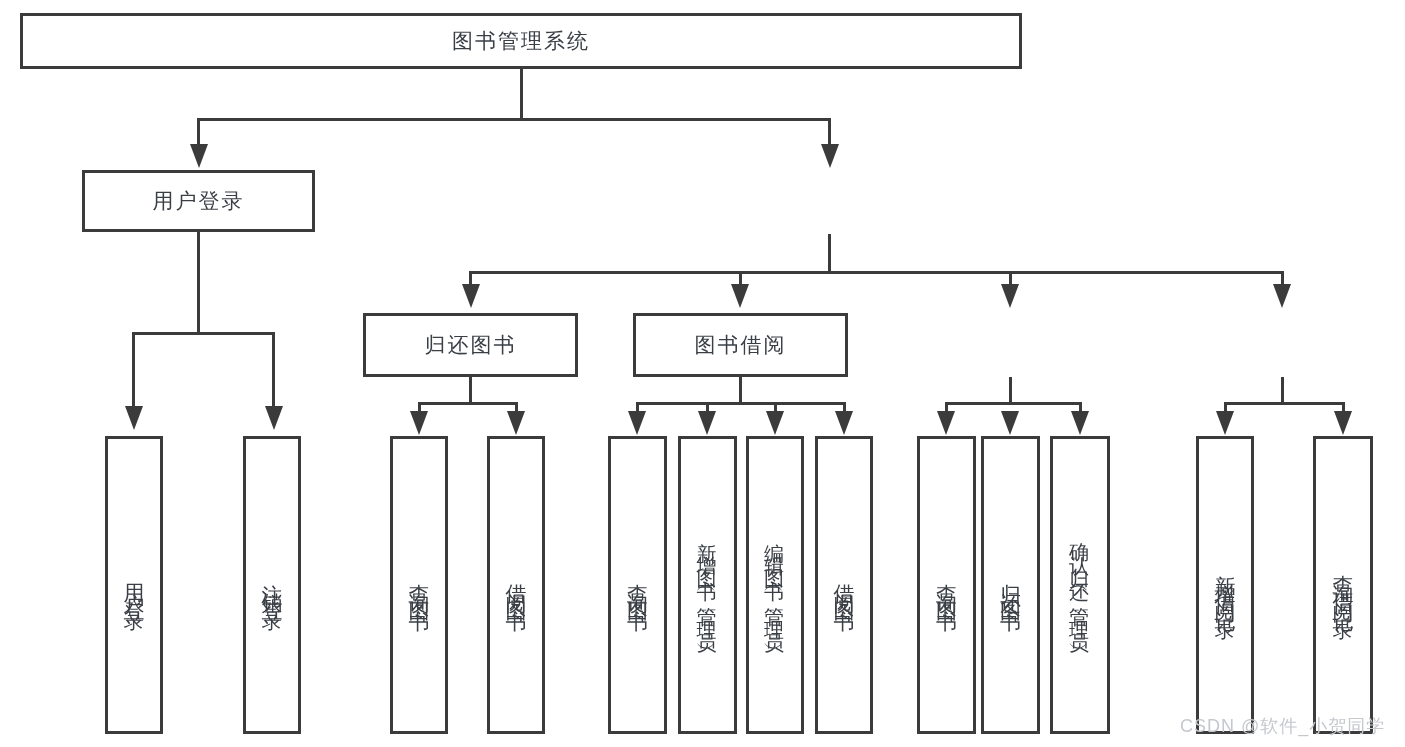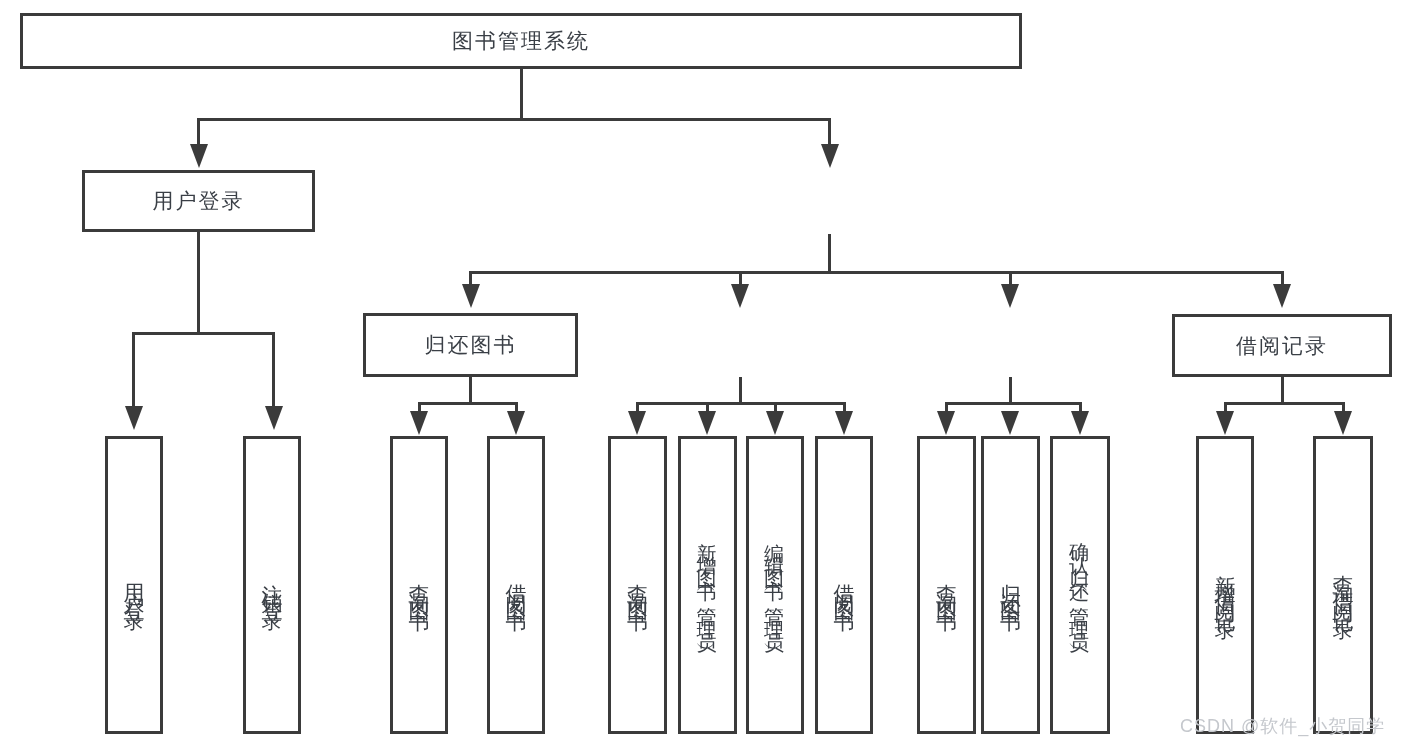--- a/index.html
+++ b/index.html
@@ -87,21 +87,21 @@
   <div class="vl" style="left:469px;top:271px;height:15px;"></div>
   <div class="vl" style="left:739px;top:271px;height:15px;"></div>
   <div class="vl" style="left:1009px;top:271px;height:15px;"></div>
   <div class="vl" style="left:1281px;top:271px;height:15px;"></div>
   <div class="ah" style="left:462px;top:284px;"></div>
   <div class="ah" style="left:731px;top:284px;"></div>
   <div class="ah" style="left:1001px;top:284px;"></div>
   <div class="ah" style="left:1273px;top:284px;"></div>
 
   <div class="box" style="left:363px;top:313px;width:215px;height:64px;">归还图书</div>
-  <div class="box" style="left:1172px;top:314px;width:220px;height:63px;">借阅记录</div>
+  <div class="box" style="left:633px;top:313px;width:215px;height:64px;">图书借阅</div>
 
   <div class="vl" style="left:469px;top:377px;height:28px;"></div>
   <div class="hl" style="left:418px;top:402px;width:100px;"></div>
   <div class="vl" style="left:418px;top:402px;height:11px;"></div>
   <div class="vl" style="left:515px;top:402px;height:11px;"></div>
   <div class="ah" style="left:410px;top:411px;"></div>
   <div class="ah" style="left:507px;top:411px;"></div>
 
   <div class="vl" style="left:739px;top:377px;height:28px;"></div>
   <div class="hl" style="left:636px;top:402px;width:210px;"></div>

